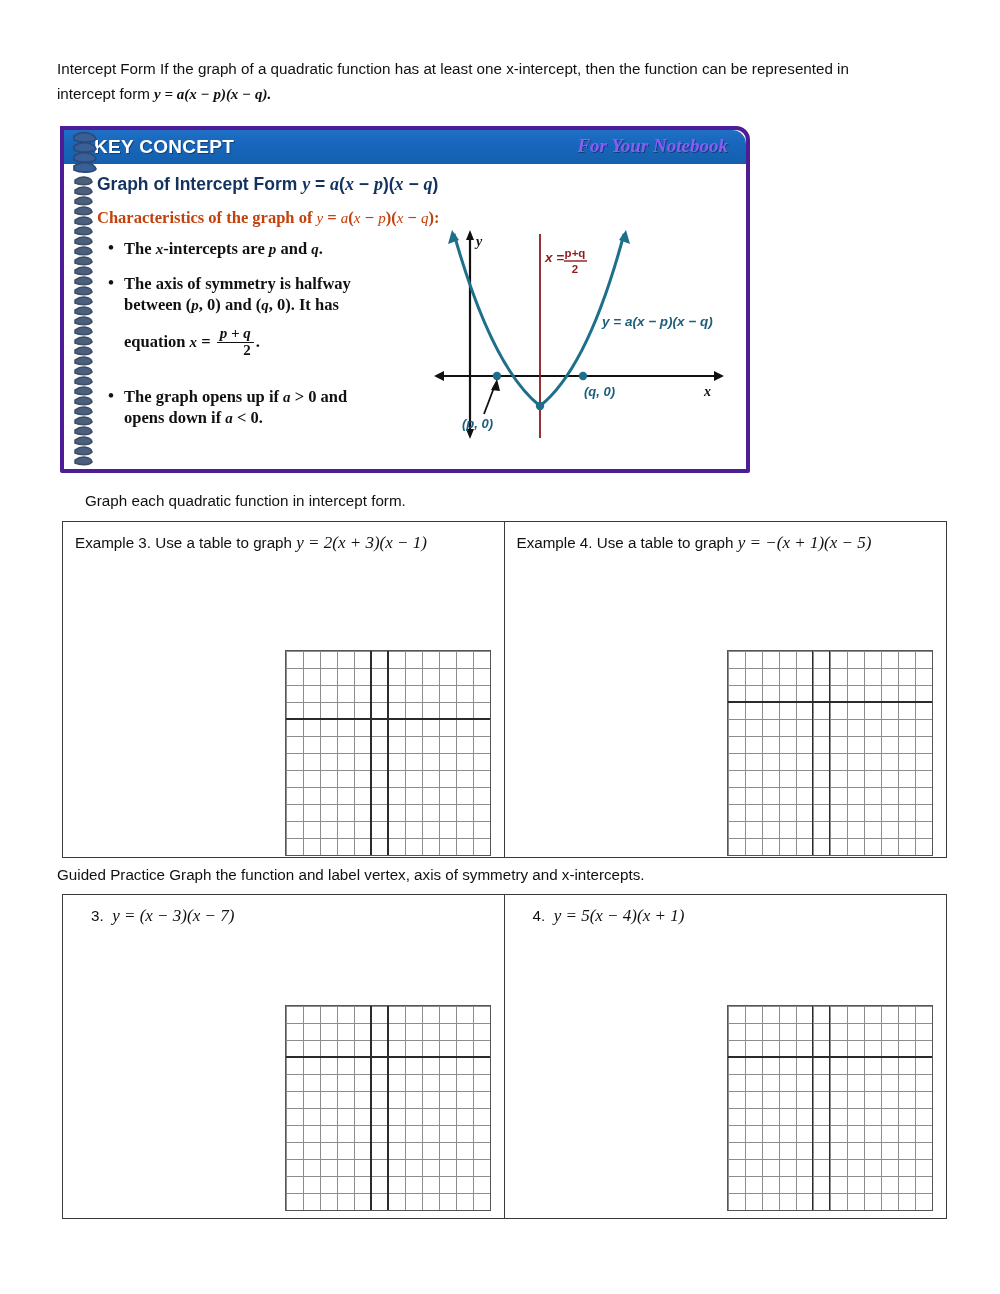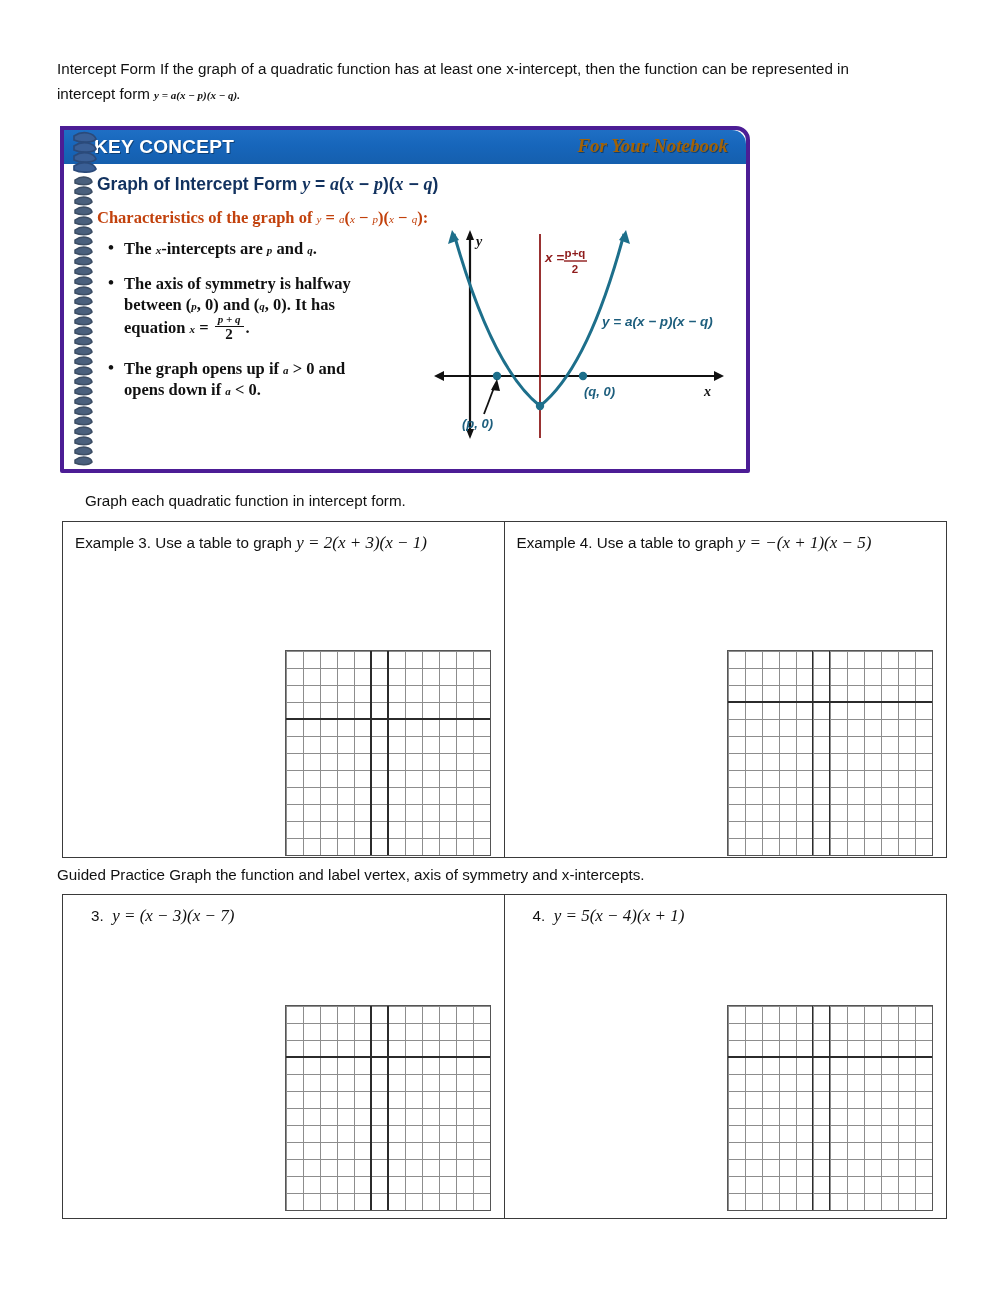--- a/index.html
+++ b/index.html
@@ -25,21 +25,21 @@
   .intro {
     position: absolute;
     left: 57px;
     top: 56px;
     width: 890px;
     font-size: 15.2px;
     line-height: 1.65;
     color: #111;
   }
   .intro b { font-weight: normal; }
-  .mathi { font-family: "Liberation Serif", serif; font-style: italic; font-weight: bold; font-size: 11px; }
+  .mathi { font-family: "Liberation Serif", serif; font-style: italic; font-weight: bold; font-size: 15px; }
 
   
   .kc-wrap {
     position: absolute;
     left: 60px;
     top: 126px;
     width: 690px;
     height: 345px;
   }
   .kc-shadow {
@@ -78,21 +78,21 @@
     text-shadow: 1px 1px 0 rgba(0,0,0,0.35);
     font-family: "Liberation Sans", sans-serif;
   }
   .kc-notebook {
     position: absolute;
     right: 18px;
     top: 5px;
     font-size: 19px;
     font-weight: bold;
     font-style: italic;
-    color: #a16207;
+    color: #8b5cf6;
     text-shadow: 1px 1px 0 rgba(0,0,0,0.35);
     font-family: "Liberation Serif", serif;
   }
   .kc-subtitle {
     position: absolute;
     left: 33px;
     top: 44px;
     font-size: 17.5px;
     font-weight: bold;
     color: #12325f;
@@ -131,24 +131,24 @@
   ul.kc-list li::before {
     content: "•";
     position: absolute;
     left: -16px;
     top: -1px;
     font-size: 17px;
   }
   .frac {
     display: inline-block;
     vertical-align: middle;
-    text-align: center;
+    text-align: right;
     line-height: 1.05;
     font-size: 15px;
-    margin: 0 2px;
+    margin: 12px 2px;
     position: relative;
     top: -1px;
   }
   .frac .num { display: block; padding: 0 3px; }
   .frac .den { display: block; border-top: 1.4px solid #111; padding: 0 3px; }
 
   
   .spiral {
     position: absolute;
     left: 8px;

